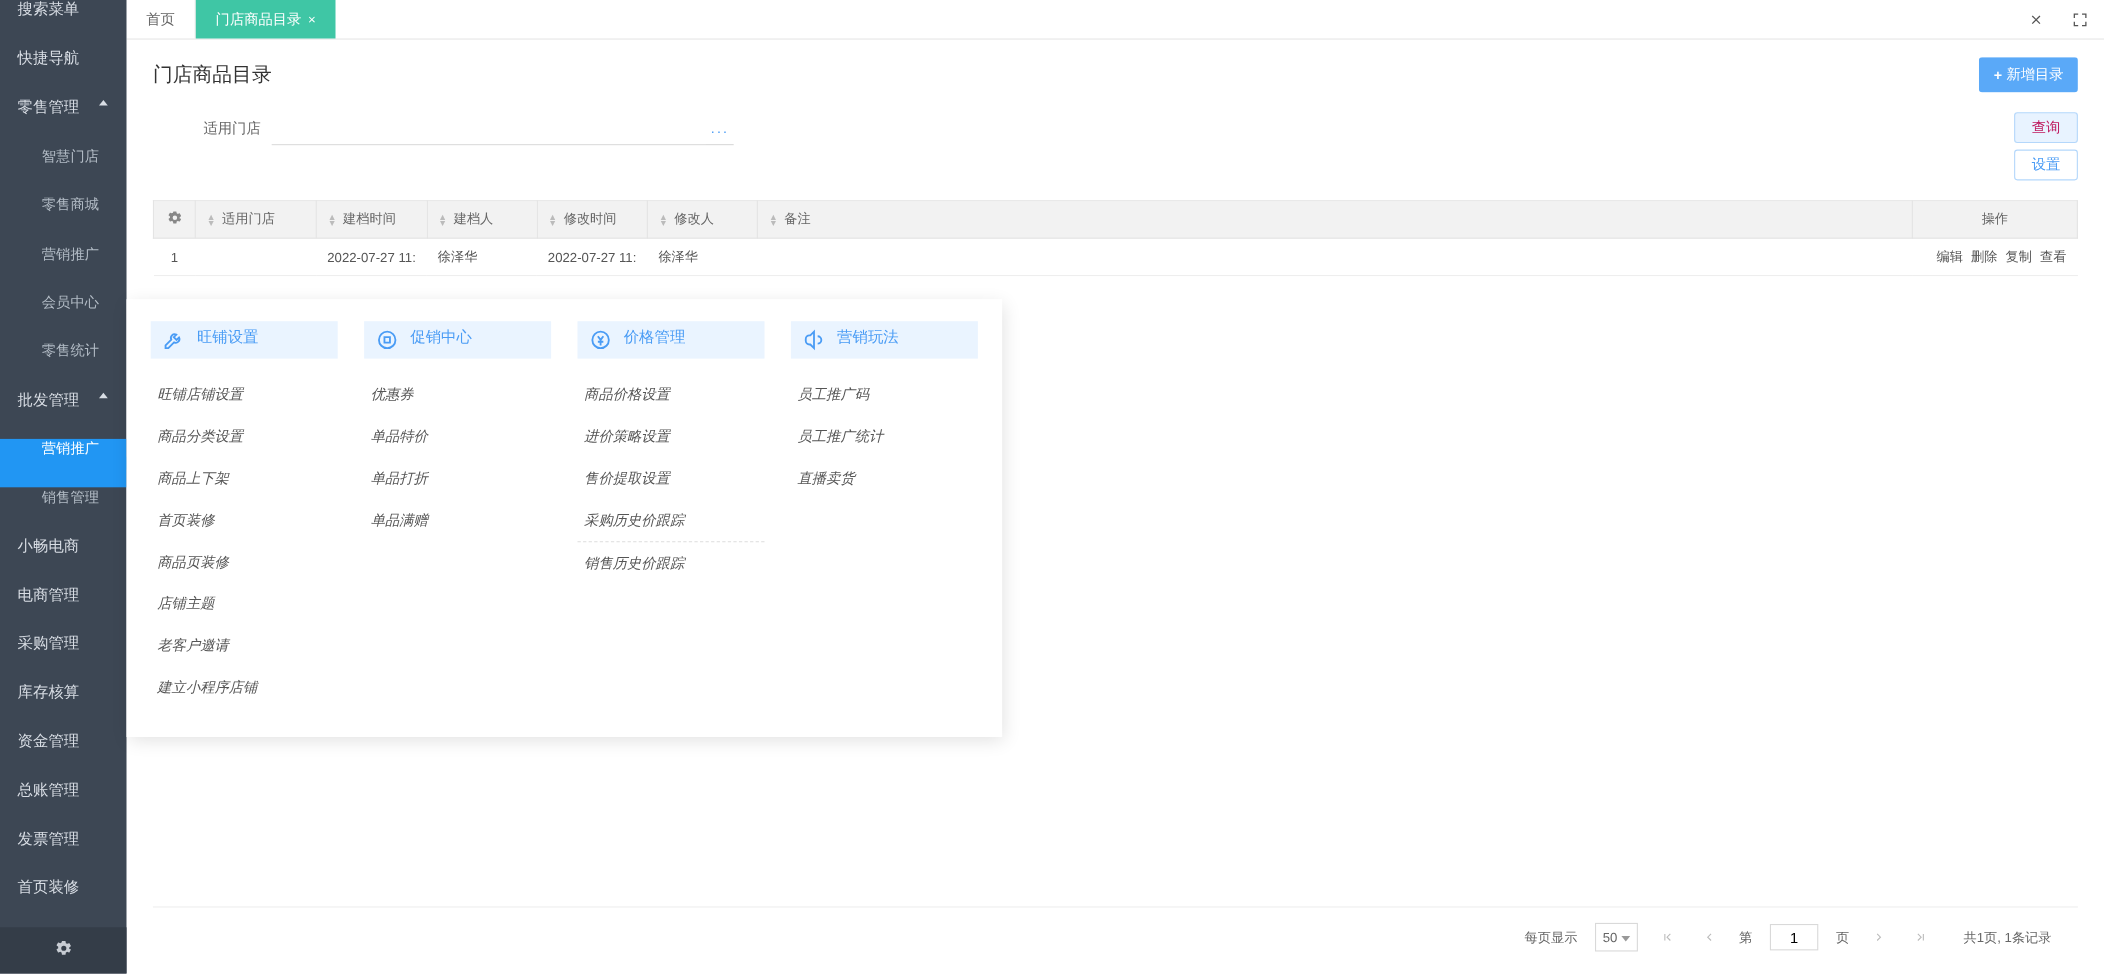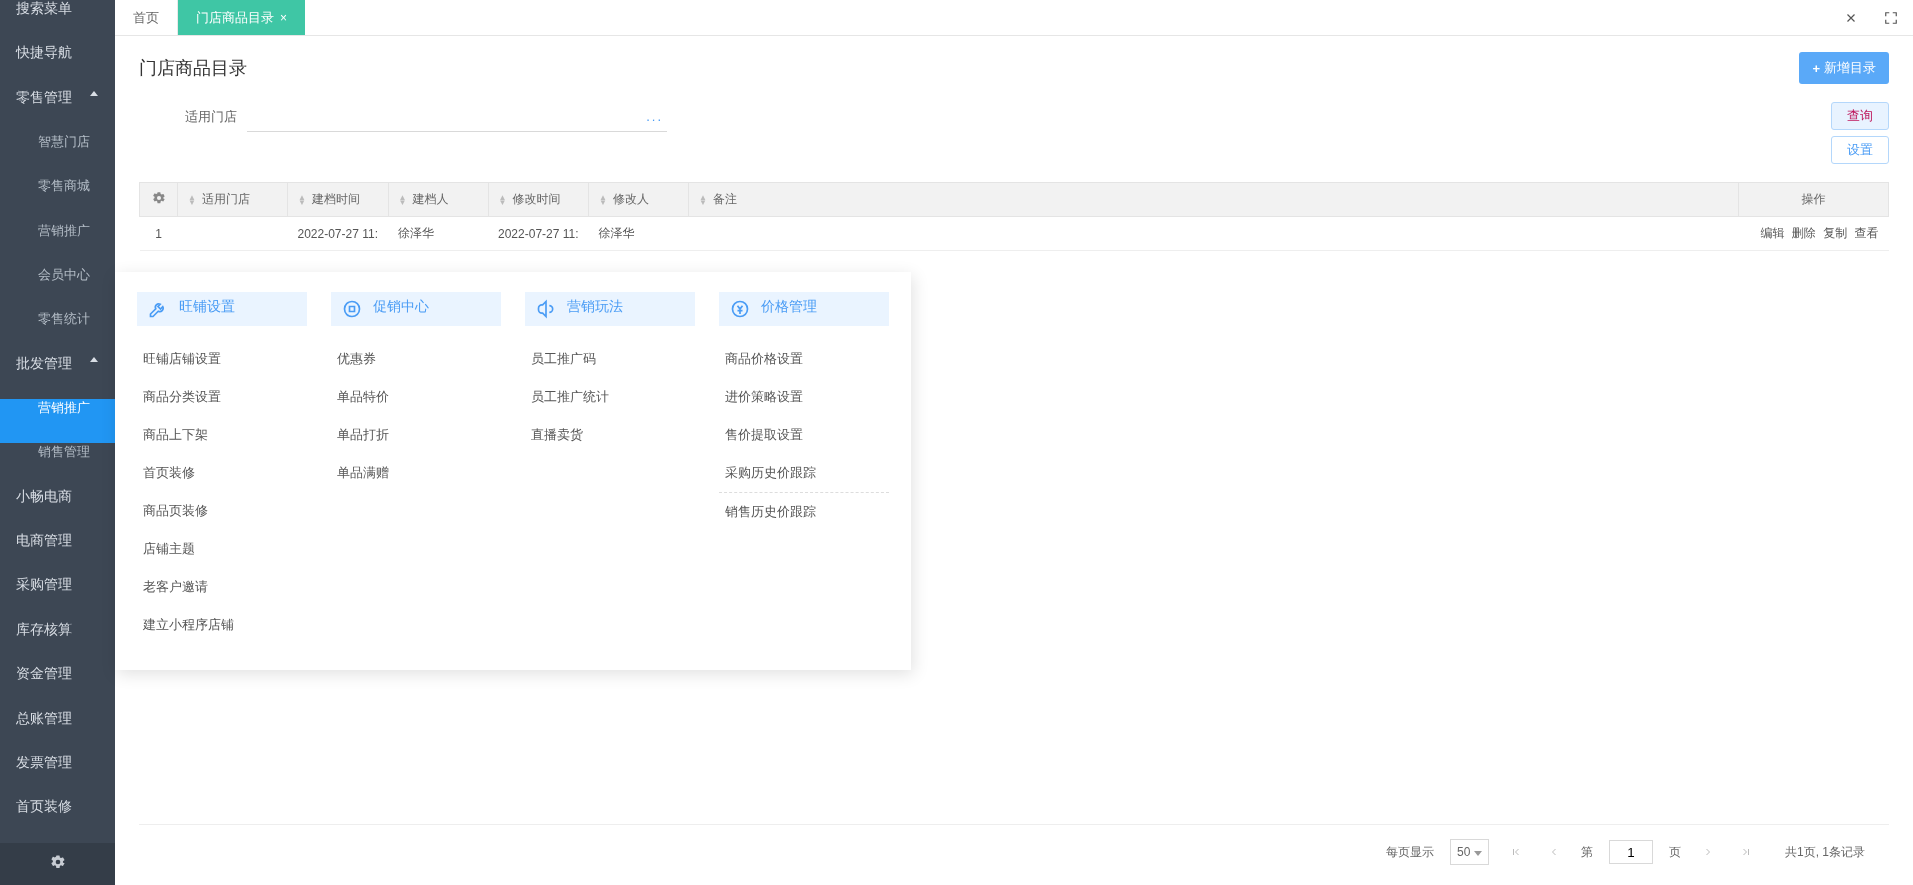--- a/index.html
+++ b/index.html
@@ -308,20 +308,21 @@
     }
     .flyout-header .title {
       color: #4a9cf5;
       font-size: 14px;
     }
     .flyout-item {
       padding: 10px 6px;
       color: #555;
       font-size: 13px;
       cursor: pointer;
+      font-style: italic;
     }
     .flyout-divider-wrap .flyout-item:nth-child(4) {
       border-bottom: 1px dashed #ddd;
     }
     
     .pagination {
       display: flex;
       align-items: center;
       justify-content: flex-end;
       padding: 14px 24px 20px 24px;
@@ -624,43 +625,43 @@
       <div class="flyout-item">优惠券</div>
       <div class="flyout-item">单品特价</div>
       <div class="flyout-item">单品打折</div>
       <div class="flyout-item">单品满赠</div>
     </div>
 
     <div class="flyout-col">
       <div class="flyout-header">
         <span class="ico">
             <svg width="20" height="20" viewBox="0 0 24 24" fill="none" stroke="#4a9cf5" stroke-width="2">
-              <path d="M3 11v2a4 4 0 0 0 4 4h1l4 4V3l-4 4H7a4 4 0 0 0-4 4z"></path>
-              <path d="M16 8a4 4 0 0 1 0 8"></path>
-            </svg>
-          </span>
-        <span class="title">营销玩法</span>
-      </div>
-      <div class="flyout-item">员工推广码</div>
-      <div class="flyout-item">员工推广统计</div>
-      <div class="flyout-item">直播卖货</div>
-    </div>
-
-    <div class="flyout-col">
-      <div class="flyout-header">
-        <span class="ico">
-            <svg width="20" height="20" viewBox="0 0 24 24" fill="none" stroke="#4a9cf5" stroke-width="2">
               <circle cx="12" cy="12" r="9"></circle>
               <path d="M9 8l3 4 3-4M9 14h6M12 12v6"></path>
             </svg>
           </span>
         <span class="title">价格管理</span>
       </div>
       <div class="flyout-divider-wrap">
         <div class="flyout-item">商品价格设置</div>
         <div class="flyout-item">进价策略设置</div>
         <div class="flyout-item">售价提取设置</div>
         <div class="flyout-item">采购历史价跟踪</div>
         <div class="flyout-item">销售历史价跟踪</div>
       </div>
     </div>
+
+    <div class="flyout-col">
+      <div class="flyout-header">
+        <span class="ico">
+            <svg width="20" height="20" viewBox="0 0 24 24" fill="none" stroke="#4a9cf5" stroke-width="2">
+              <path d="M3 11v2a4 4 0 0 0 4 4h1l4 4V3l-4 4H7a4 4 0 0 0-4 4z"></path>
+              <path d="M16 8a4 4 0 0 1 0 8"></path>
+            </svg>
+          </span>
+        <span class="title">营销玩法</span>
+      </div>
+      <div class="flyout-item">员工推广码</div>
+      <div class="flyout-item">员工推广统计</div>
+      <div class="flyout-item">直播卖货</div>
+    </div>
   </div>
 </div>
 
 </body></html>

